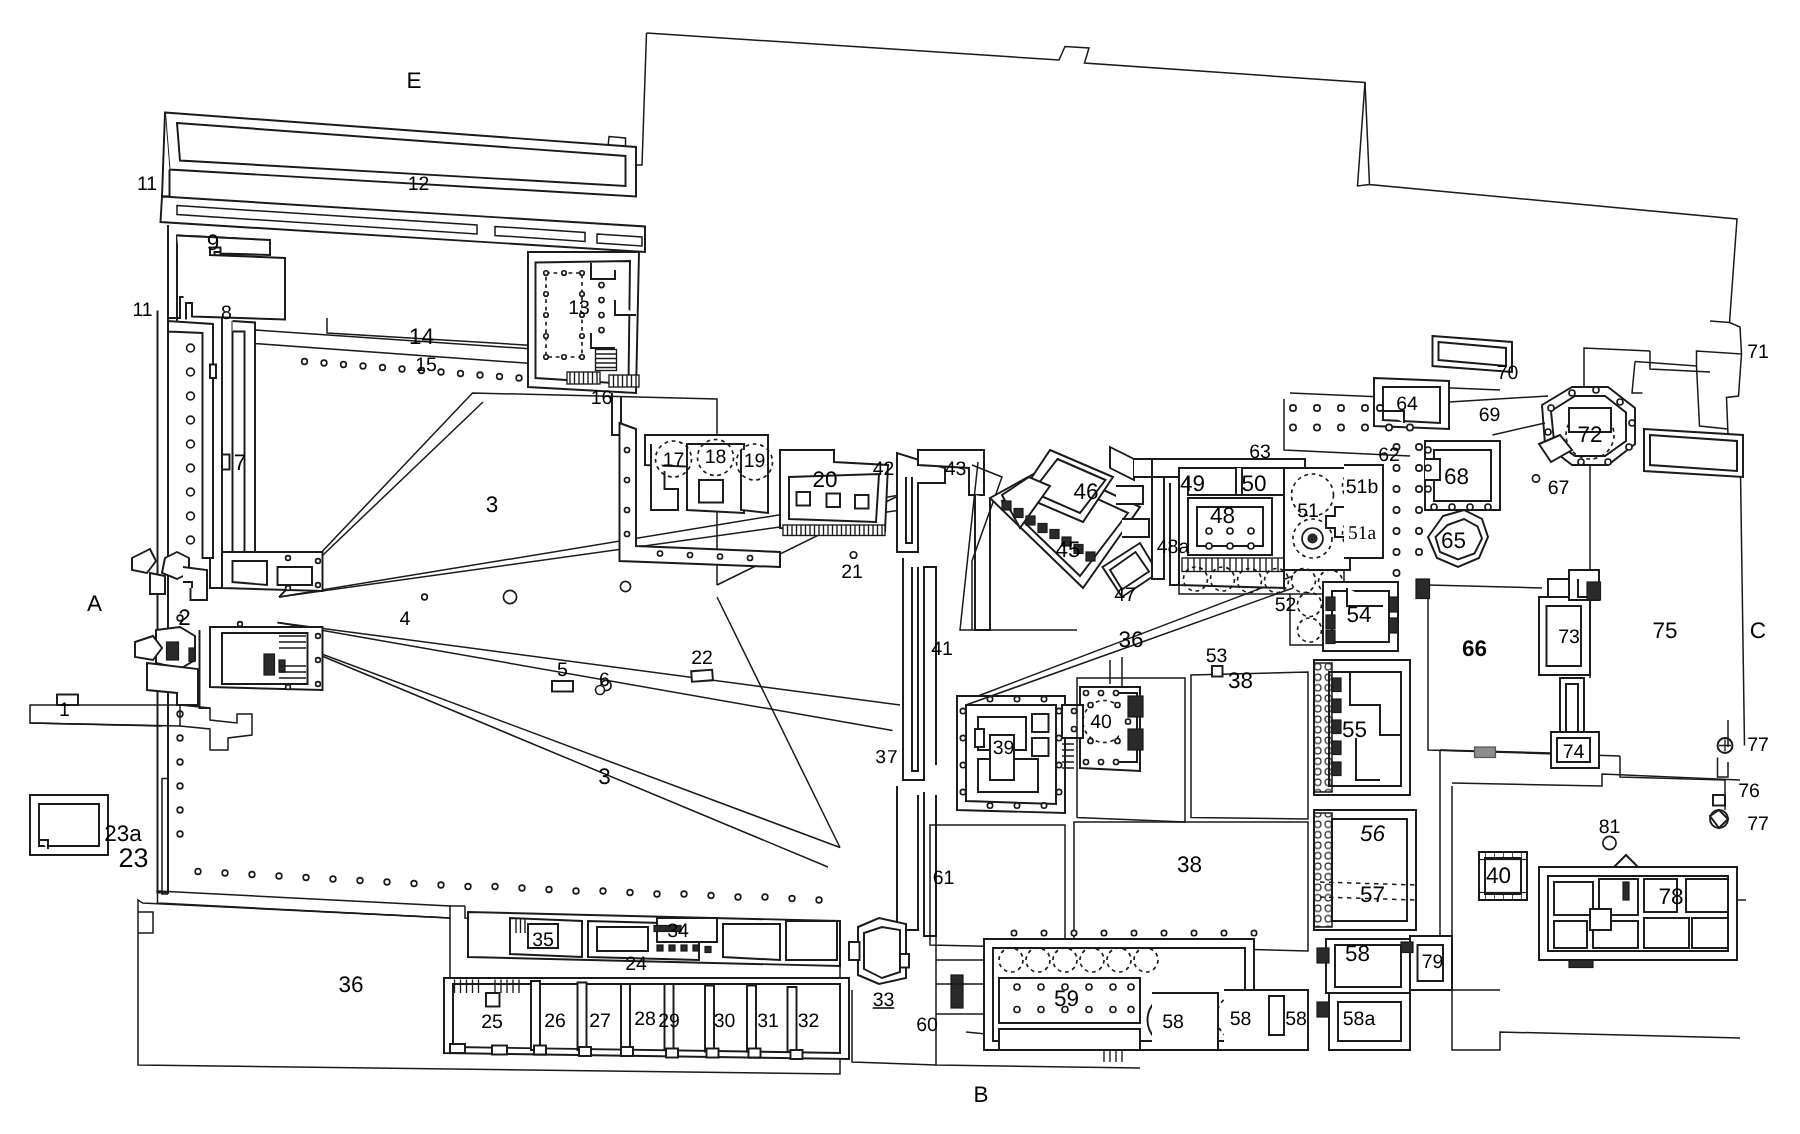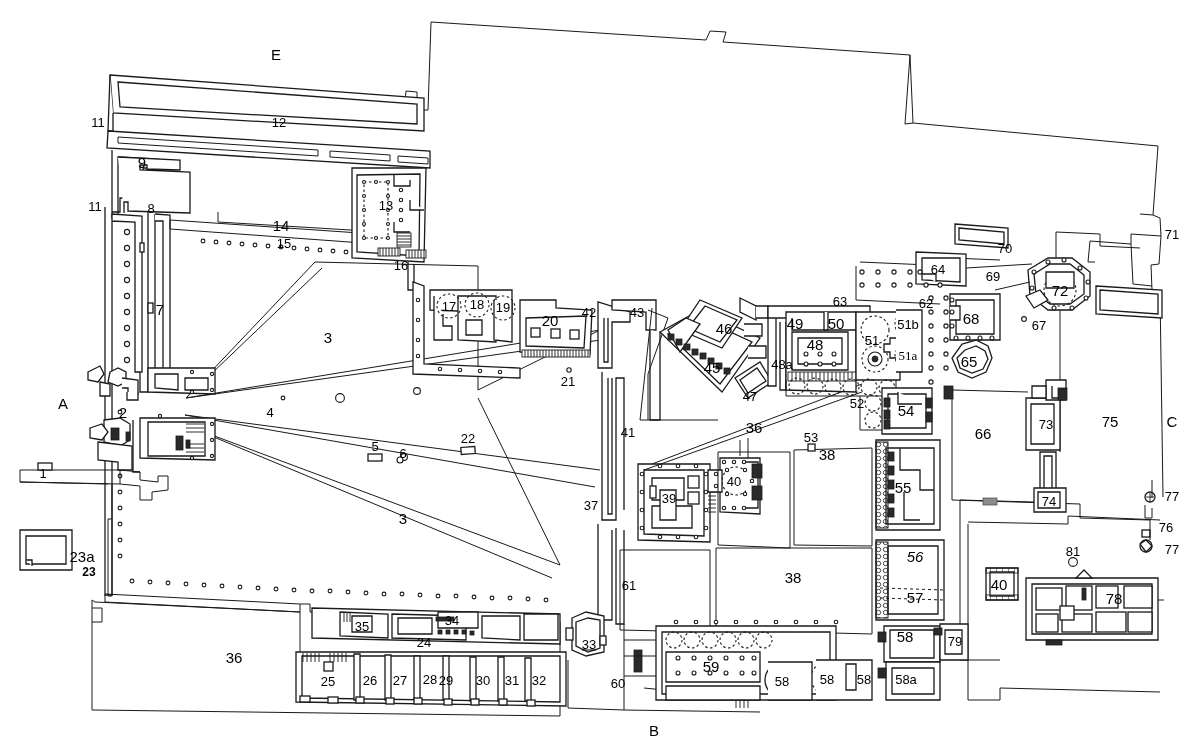--- a/index.html
+++ b/index.html
@@ -16,21 +16,21 @@
     position:absolute;
     font-family:"Liberation Sans", sans-serif;
     font-size:15px;
     color:#000000;
     line-height:1;
     white-space:nowrap;
     transform:translate(-50%,-50%);
     -webkit-user-select:none;user-select:none;
   }
   .lbl.sm{font-size:13px;}
-  .lbl.bold{font-weight:bold;font-size:12px;}
+  .lbl.bold{font-weight:normal;font-size:18px;}
   .lbl.zone{font-size:15px;}
   
   .w-thin{fill:none;stroke:#1a1a1a;stroke-width:1;}
   .f-wall{fill:#ffffff;stroke:#1a1a1a;stroke-width:1.3;}
   .f-solid{fill:#2a2a2a;stroke:#1a1a1a;stroke-width:0.8;}
   .f-grey{fill:#8c8c8c;stroke:#555;stroke-width:0.8;}
   .col{fill:#ffffff;stroke:#1a1a1a;stroke-width:1.1;}
   .dash{fill:none;stroke:#1a1a1a;stroke-width:1;stroke-dasharray:3 3;}
   .dashc{fill:none;stroke:#1a1a1a;stroke-width:1.1;stroke-dasharray:2.5 2.5;}
   .hatch{fill:none;stroke:#1a1a1a;stroke-width:0.9;}
@@ -829,37 +829,37 @@
       <div class="lbl " style="left: 550px; top: 320px;">20</div>
       <div class="lbl sm" style="left: 589px; top: 312px;">42</div>
       <div class="lbl sm" style="left: 637px; top: 312px;">43</div>
       <div class="lbl sm" style="left: 568px; top: 381px;">21</div>
       <div class="lbl " style="left: 123px; top: 412px;">2</div>
       <div class="lbl sm" style="left: 270px; top: 412px;">4</div>
       <div class="lbl sm" style="left: 375px; top: 446px;">5</div>
       <div class="lbl sm" style="left: 468px; top: 438px;">22</div>
       <div class="lbl sm" style="left: 628px; top: 432px;">41</div>
       <div class="lbl " style="left: 403px; top: 518px;">3</div>
-      <div class="lbl sm" style="left: 591px; top: 505px;">37</div>
+      <div class="lbl sm" style="left: 591px; top: 505px; font-family: Liberation Mono, monospace;">37</div>
       <div class="lbl sm" style="left: 43px; top: 473px;">1</div>
       <div class="lbl " style="left: 46px; top: 556px; margin-left: 36px;">23a</div>
       <div class="lbl bold" style="left: 89px; top: 572px;">23</div>
       <div class="lbl " style="left: 234px; top: 657px;">36</div>
       <div class="lbl sm" style="left: 362px; top: 626px;">35</div>
       <div class="lbl sm" style="left: 452px; top: 620px;">34</div>
       <div class="lbl sm" style="left: 424px; top: 642px;">24</div>
       <div class="lbl sm" style="left: 328px; top: 681px;">25</div>
       <div class="lbl sm" style="left: 370px; top: 680px;">26</div>
       <div class="lbl sm" style="left: 400px; top: 680px;">27</div>
       <div class="lbl sm" style="left: 430px; top: 679px;">28</div>
       <div class="lbl sm" style="left: 446px; top: 680px;">29</div>
       <div class="lbl sm" style="left: 483px; top: 680px;">30</div>
       <div class="lbl sm" style="left: 512px; top: 680px;">31</div>
       <div class="lbl sm" style="left: 539px; top: 680px;">32</div>
-      <div class="lbl sm" style="left: 589px; top: 644px; text-decoration: underline;">33</div>
+      <div class="lbl sm" style="left: 589px; top: 666px; text-decoration: underline;">33</div>
       <div class="lbl sm" style="left: 629px; top: 585px;">61</div>
       <div class="lbl sm" style="left: 618px; top: 683px;">60</div>
       <div class="lbl sm" style="left: 669px; top: 498px;">39</div>
       <div class="lbl sm" style="left: 734px; top: 481px;">40</div>
       <div class="lbl " style="left: 754px; top: 427px;">36</div>
       <div class="lbl sm" style="left: 811px; top: 437px;">53</div>
       <div class="lbl " style="left: 827px; top: 454px;">38</div>
       <div class="lbl " style="left: 793px; top: 577px;">38</div>
       <div class="lbl " style="left: 724px; top: 328px;">46</div>
       <div class="lbl " style="left: 712px; top: 367px;">45</div>
@@ -883,21 +883,21 @@
       <div class="lbl sm" style="left: 906px; top: 679px;">58a</div>
       <div class="lbl " style="left: 711px; top: 666px;">59</div>
       <div class="lbl sm" style="left: 955px; top: 641px;">79</div>
       <div class="lbl " style="left: 999px; top: 584px;">40</div>
       <div class="lbl sm" style="left: 1073px; top: 551px;">81</div>
       <div class="lbl " style="left: 1114px; top: 598px;">78</div>
       <div class="lbl sm" style="left: 926px; top: 303px;">62</div>
       <div class="lbl sm" style="left: 840px; top: 301px;">63</div>
       <div class="lbl sm" style="left: 938px; top: 269px;">64</div>
       <div class="lbl " style="left: 969px; top: 361px;">65</div>
-      <div class="lbl " style="left: 983px; top: 433px;">66</div>
+      <div class="lbl " style="left: 983px; top: 433px; font-weight: bold;">66</div>
       <div class="lbl sm" style="left: 1039px; top: 325px;">67</div>
       <div class="lbl " style="left: 971px; top: 318px;">68</div>
       <div class="lbl sm" style="left: 993px; top: 276px;">69</div>
       <div class="lbl sm" style="left: 1005px; top: 248px;">70</div>
       <div class="lbl sm" style="left: 1172px; top: 234px;">71</div>
       <div class="lbl " style="left: 1060px; top: 290px;">72</div>
       <div class="lbl sm" style="left: 1046px; top: 424px;">73</div>
       <div class="lbl sm" style="left: 1049px; top: 501px;">74</div>
       <div class="lbl " style="left: 1110px; top: 421px;">75</div>
       <div class="lbl sm" style="left: 1166px; top: 527px;">76</div>

